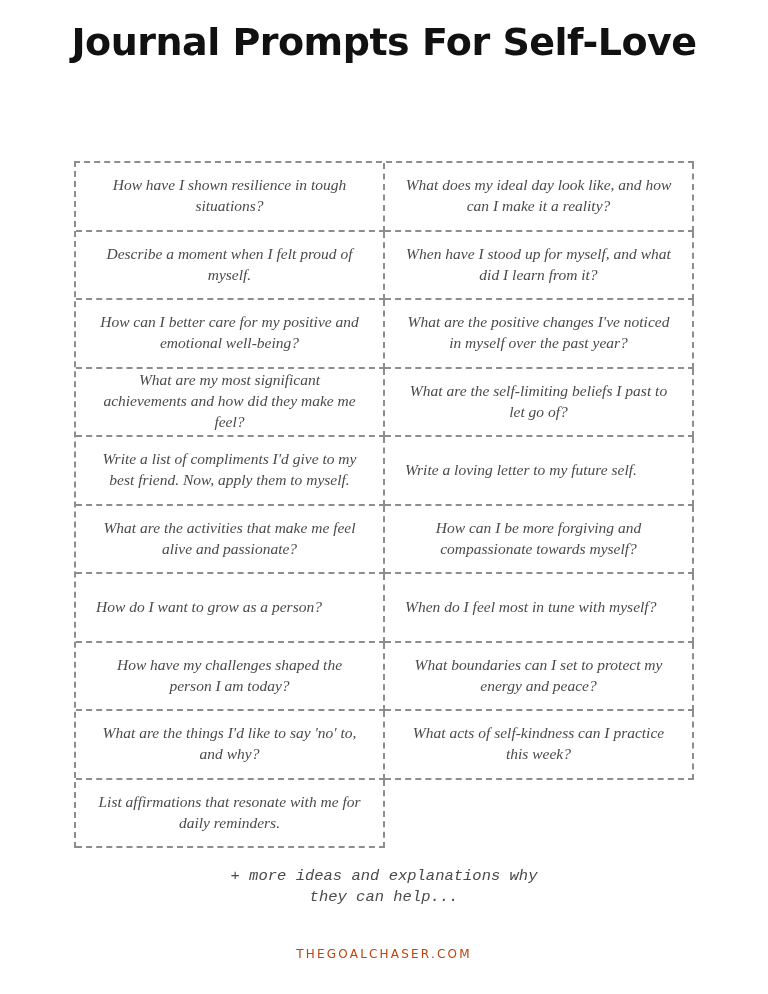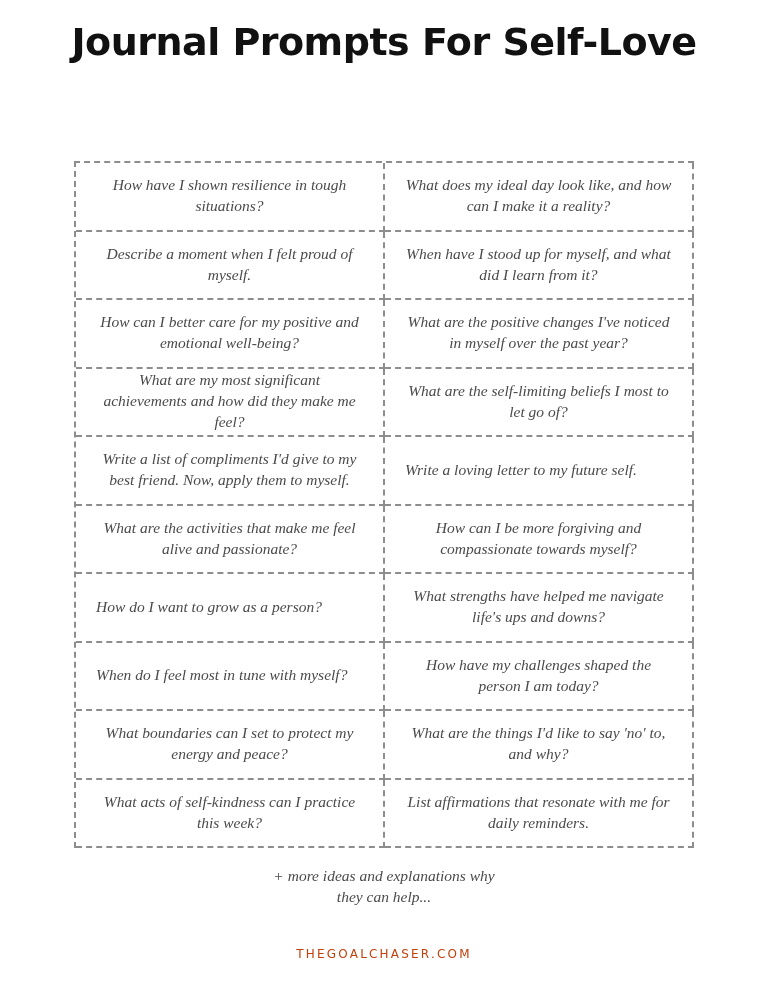--- a/index.html
+++ b/index.html
@@ -57,21 +57,21 @@
     font-style: italic;
     font-size: 15.5px;
     line-height: 1.35;
     color: #4a4a4a;
   }
   .footnote {
     margin: 0 auto;
     margin-top: 18px;
     width: 560px;
     text-align: center;
-    font-family: Liberation Serif, serif;
+    font-family: Liberation Mono, monospace;
     font-style: italic;
     font-size: 15.5px;
     line-height: 1.35;
     color: #4a4a4a;
   }
   .site {
     position: absolute;
     left: 0;
     right: 0;
     bottom: 33px;
@@ -110,42 +110,39 @@
         <div class="cell-text">How can I better care for my positive and emotional well-being?</div>
       </div>
       <div class="cell">
         <div class="cell-text">What are the positive changes I've noticed in myself over the past year?</div>
       </div>
 
       <div class="cell">
         <div class="cell-text">What are my most significant achievements and how did they make me feel?</div>
       </div>
       <div class="cell">
-        <div class="cell-text">What are the self-limiting beliefs I most to let go of?</div>
+        <div class="cell-text">What are the self-limiting beliefs I past to let go of?</div>
       </div>
 
       <div class="cell">
         <div class="cell-text">Write a list of compliments I'd give to my best friend. Now, apply them to myself.</div>
       </div>
       <div class="cell">
         <div class="cell-text">Write a loving letter to my future self.</div>
       </div>
 
       <div class="cell">
         <div class="cell-text">What are the activities that make me feel alive and passionate?</div>
       </div>
       <div class="cell">
         <div class="cell-text">How can I be more forgiving and compassionate towards myself?</div>
       </div>
 
       <div class="cell">
         <div class="cell-text">How do I want to grow as a person?</div>
-      </div>
-      <div class="cell">
-        <div class="cell-text">What strengths have helped me navigate life's ups and downs?</div>
       </div>
 
       <div class="cell">
         <div class="cell-text">When do I feel most in tune with myself?</div>
       </div>
       <div class="cell">
         <div class="cell-text">How have my challenges shaped the person I am today?</div>
       </div>
 
       <div class="cell">

